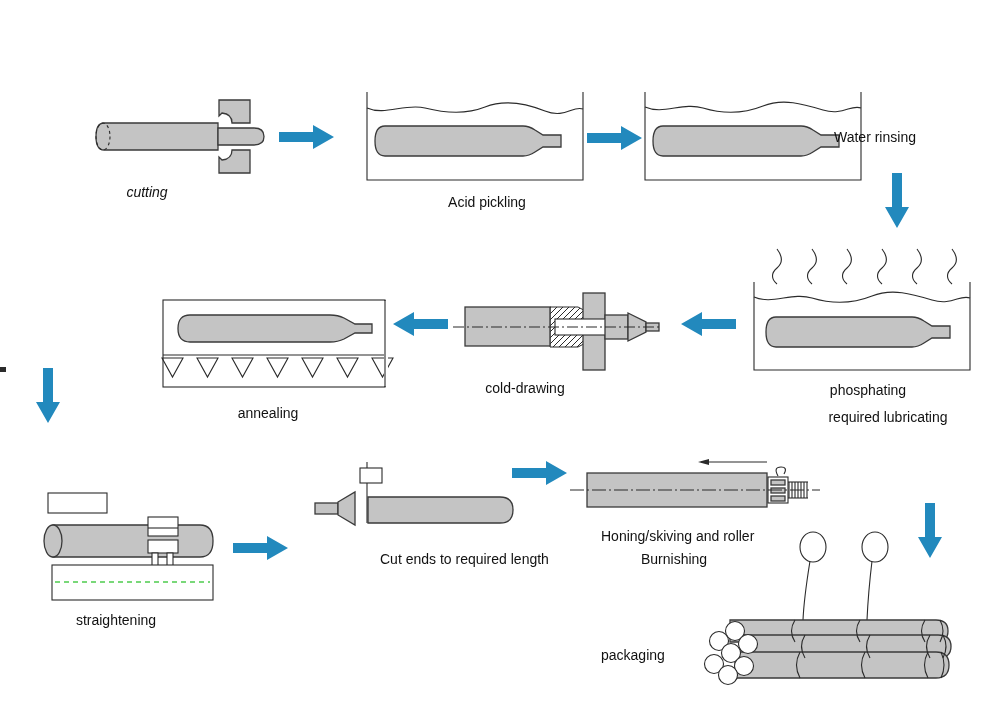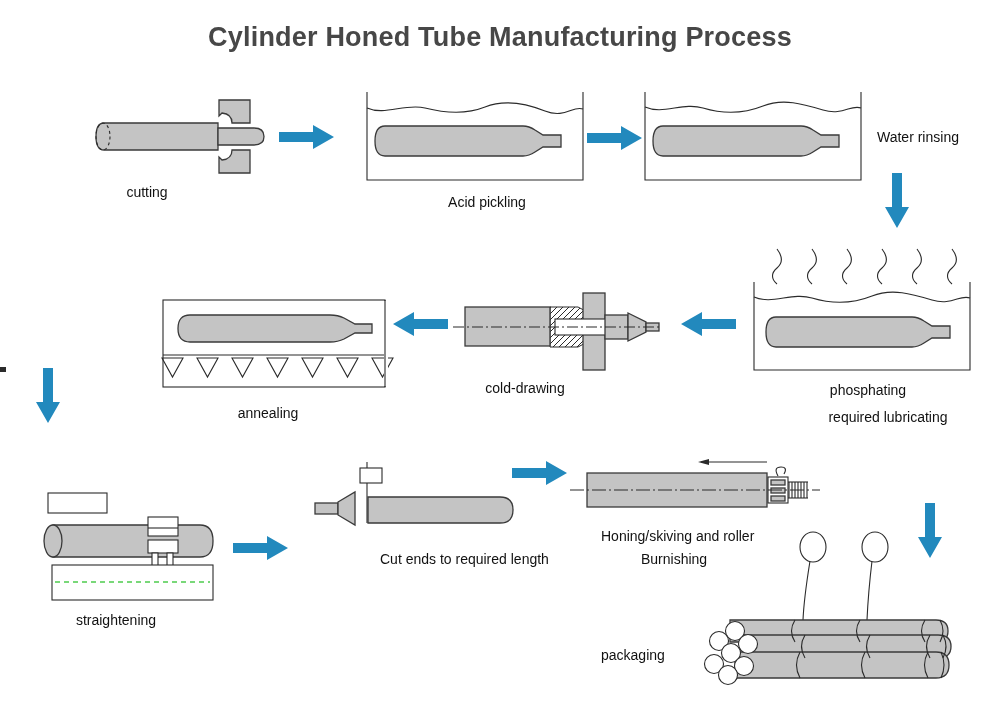--- a/index.html
+++ b/index.html
@@ -19,48 +19,47 @@
   .wh    { fill:#fff; stroke:var(--c-line,#2b2b2b); stroke-width:1.1; }
   .arr   { fill:var(--c-arrow,#2289bd); }
   .green { stroke:var(--c-green-guide,#4ecb4e); stroke-dasharray:5 4; stroke-width:1.4; fill:none; }
   .tick  { position:absolute; left:0; top:367px; width:6px; height:5px; background:var(--c-line,#2b2b2b); }
 </style>
 </head>
 <body>
 
 <div class="canvas">
 
-  <div class="title">Cylinder Honed Tube Manufacturing Process</div>
 
   <svg class="stage" style="left:90px; top:95px;" width="185" height="85" viewBox="0 0 185 85">
     <g>
       <path class="tube" d="M14,28 H128 V55 H14 Q6,55 6,41.5 Q6,28 14,28 Z"></path>
       <path class="tube" d="M128,33 H164 Q174,33 174,41.5 Q174,50 164,50 H128 Z"></path>
       <ellipse class="ln" cx="13" cy="41.5" rx="7" ry="13.5" stroke-dasharray="3 3"></ellipse>
     </g>
     <g>
       <path class="tube" d="M129,5 H160 V28 H142 Q142,19 132,18 L129,21 Z"></path>
       <path class="tube" d="M129,78 H160 V55 H142 Q142,64 132,65 L129,62 Z"></path>
     </g>
   </svg>
-  <div class="label center" style="left:67px; top:184px;">cutting</div>
+  <div class="label center" style="left:67px; top:184px;font-style:italic;">cutting</div>
 
   <svg class="stage" style="left:365px; top:92px;" width="220" height="90" viewBox="0 0 220 90">
     <path class="ln" d="M2,0 V88 H218 V0"></path>
     <path class="ln" d="M2,16 C20,24 40,11 60,16 S100,23 120,15 S160,11 180,19 S208,13 218,17"></path>
     <path class="tube" d="M20,34 H158 Q164,34 170,38 L178,43 H196 V55 H178 L170,60 Q164,64 158,64 H20 Q10,64 10,49 Q10,34 20,34 Z"></path>
   </svg>
   <div class="label center" style="left:407px; top:194px;">Acid pickling</div>
 
   <svg class="stage" style="left:643px; top:92px;" width="220" height="90" viewBox="0 0 220 90">
     <path class="ln" d="M2,0 V88 H218 V0"></path>
     <path class="ln" d="M2,15 C20,23 40,10 60,16 S100,22 120,14 S160,12 180,18 S208,12 218,16"></path>
     <path class="tube" d="M20,34 H158 Q164,34 170,38 L178,43 H196 V55 H178 L170,60 Q164,64 158,64 H20 Q10,64 10,49 Q10,34 20,34 Z"></path>
   </svg>
-  <div class="label" style="left:834px; top:129px;margin-left:43px;">Water rinsing</div>
+  <div class="label" style="left:834px; top:129px;">Water rinsing</div>
 
   <svg class="stage" style="left:752px; top:247px;" width="220" height="125" viewBox="0 0 220 125">
     <g class="ln">
       <path d="M25,2  c6,8 6,14 0,19 c-6,5 -6,11 0,16"></path>
       <path d="M60,2  c6,8 6,14 0,19 c-6,5 -6,11 0,16"></path>
       <path d="M95,2  c6,8 6,14 0,19 c-6,5 -6,11 0,16"></path>
       <path d="M130,2 c6,8 6,14 0,19 c-6,5 -6,11 0,16"></path>
       <path d="M165,2 c6,8 6,14 0,19 c-6,5 -6,11 0,16"></path>
       <path d="M200,2 c6,8 6,14 0,19 c-6,5 -6,11 0,16"></path>
     </g>

